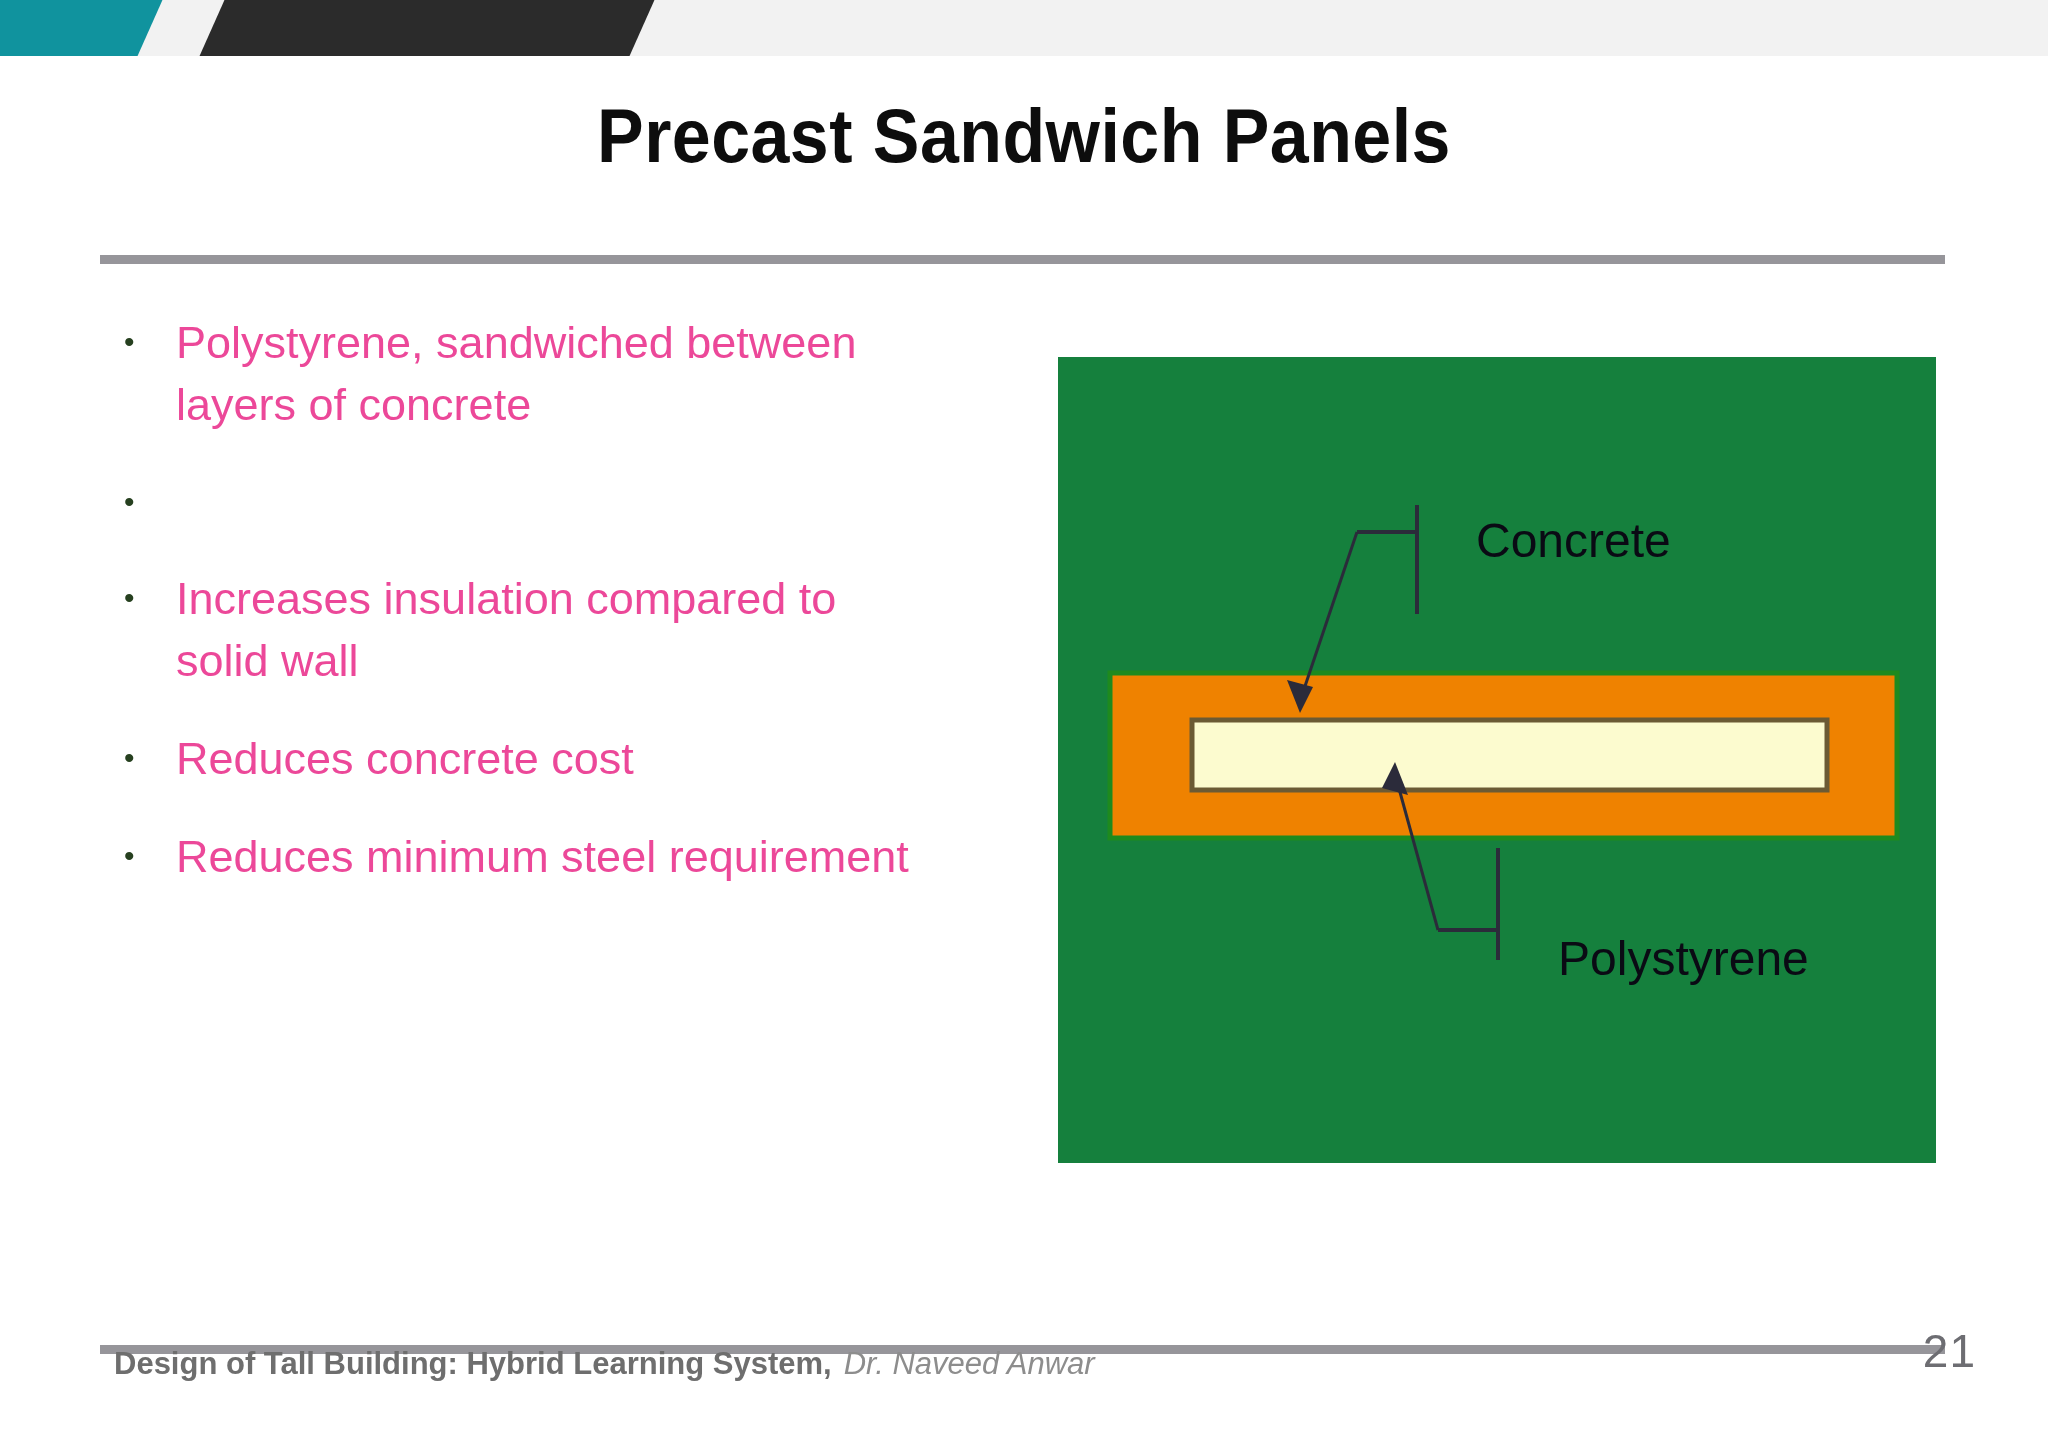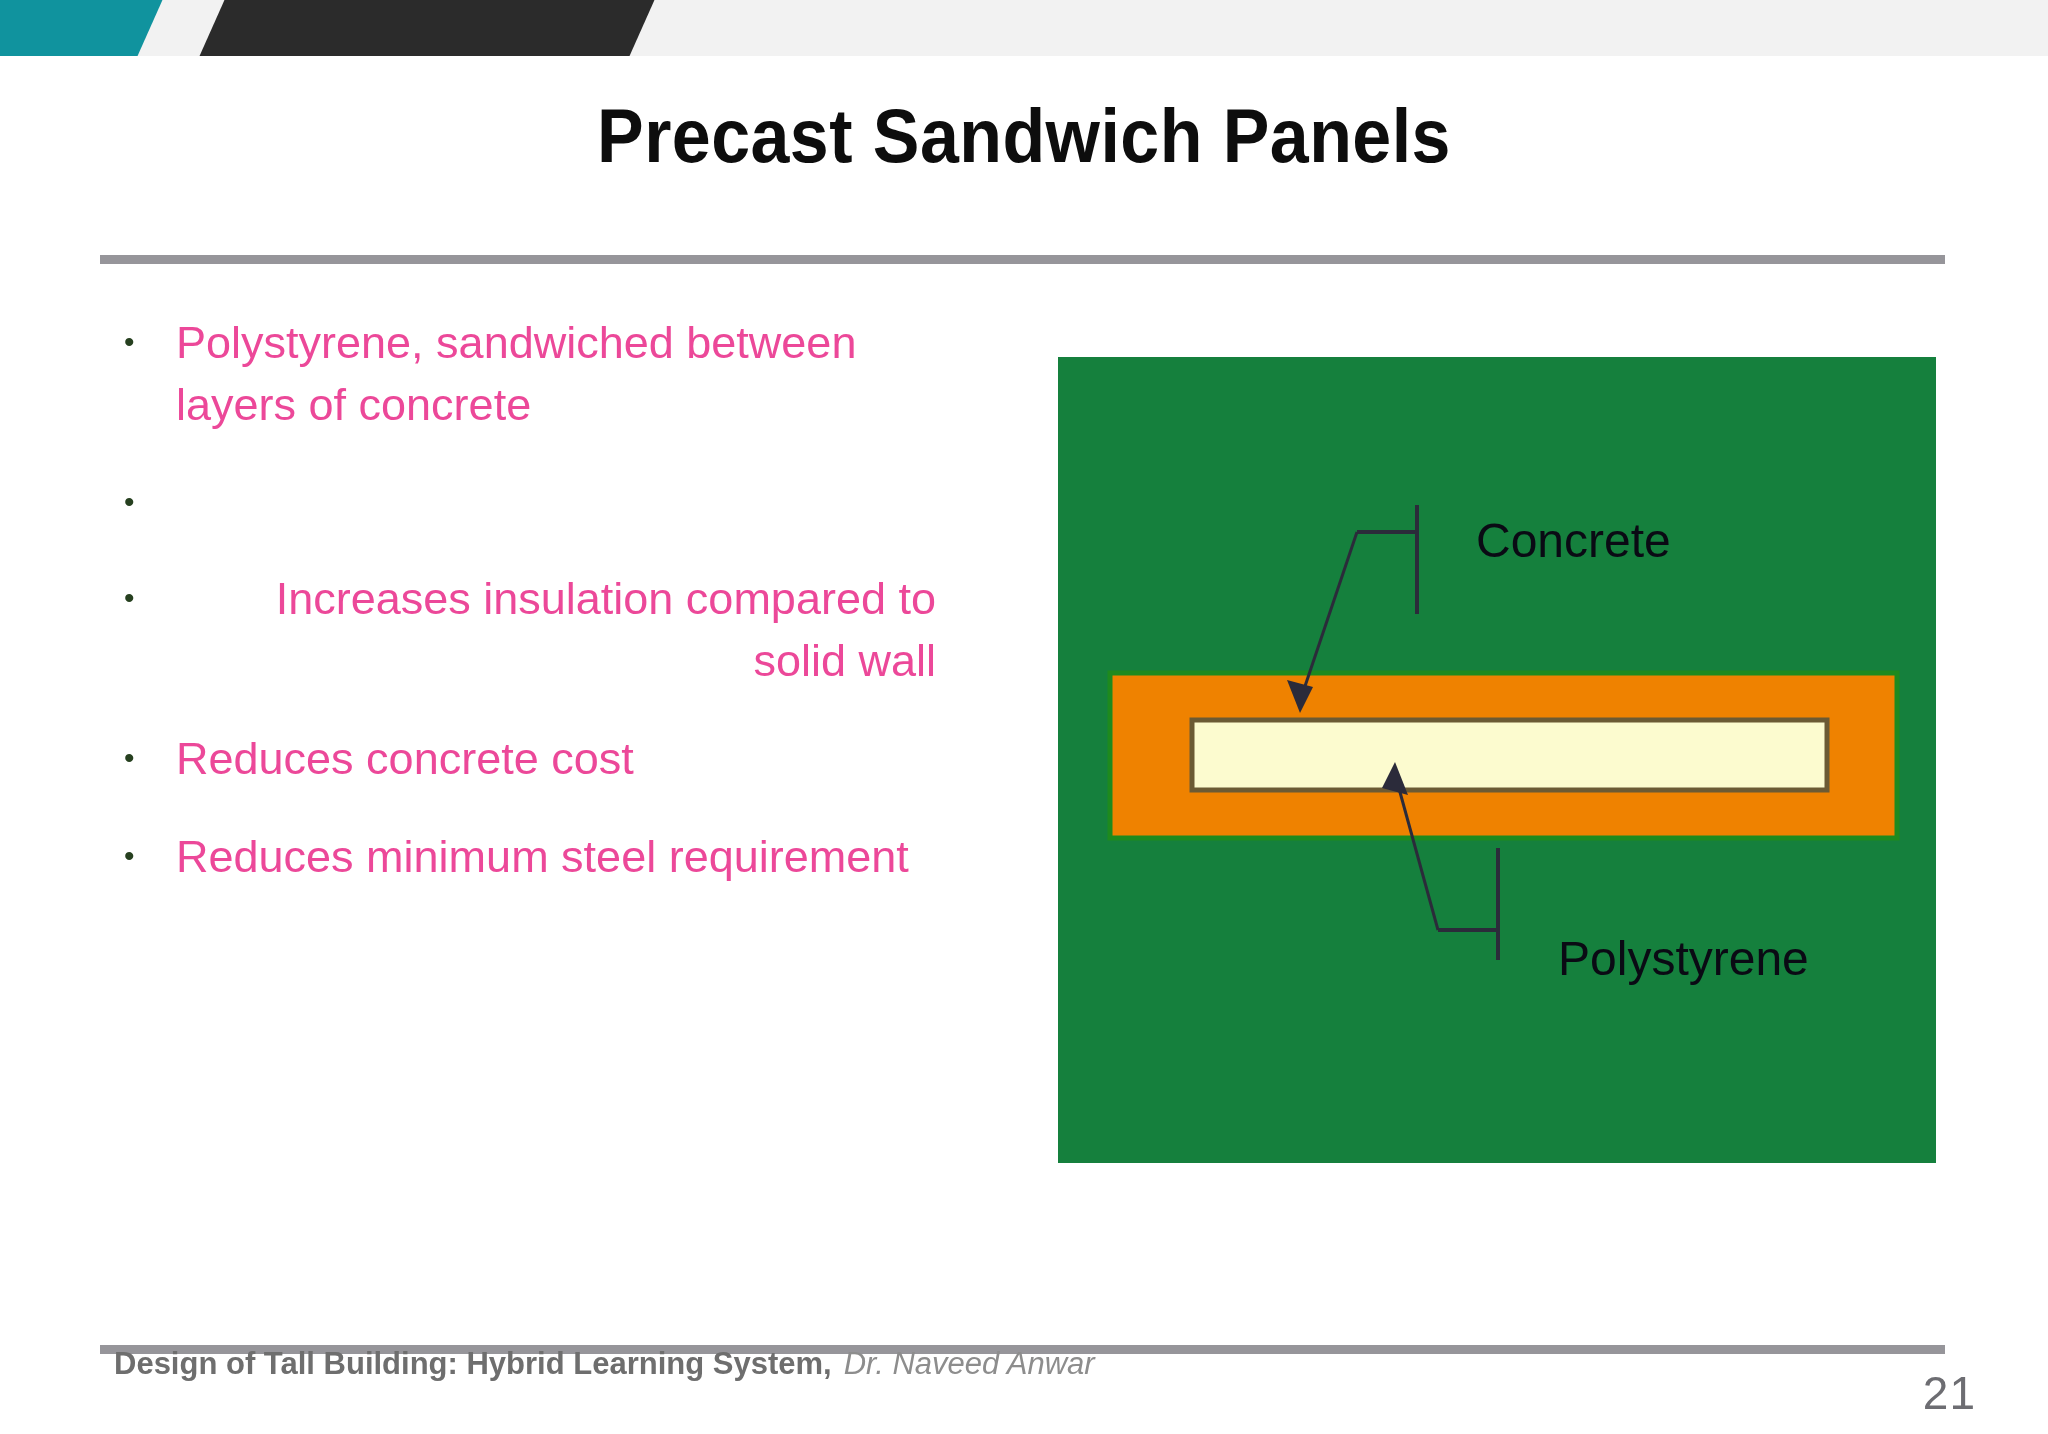--- a/index.html
+++ b/index.html
@@ -139,21 +139,21 @@
   .footer-author {
     font-family: "Liberation Sans Narrow", "Liberation Sans", sans-serif;
     font-style: italic;
     color: #8d8d8d;
     font-size: 31px;
     padding-left: 12px;
   }
   .page-number {
     position: absolute;
     right: 72px;
-    top: 1366px;
+    top: 1324px;
     font-family: "Liberation Sans", sans-serif;
     font-size: 46px;
     color: #6d6d72;
     letter-spacing: 1px;
   }
 </style>
 </head>
 <body>
 
 <div class="banner">
@@ -172,21 +172,21 @@
     <span class="bullet-dot">•</span>
     <span class="bullet-text" style="max-width:690px;">Polystyrene, sandwiched between layers of concrete</span>
   </div>
 
   <div class="bullet-row">
     <span class="bullet-dot">•</span>
   </div>
 
   <div class="bullet-row">
     <span class="bullet-dot">•</span>
-    <span class="bullet-text" style="max-width:760px;text-align:right;">Increases insulation compared to solid wall</span>
+    <span class="bullet-text" style="max-width:760px;">Increases insulation compared to solid wall</span>
   </div>
 
   <div class="bullet-row">
     <span class="bullet-dot">•</span>
     <span class="bullet-text" style="max-width:880px;">Reduces concrete cost</span>
   </div>
 
   <div class="bullet-row">
     <span class="bullet-dot">•</span>
     <span class="bullet-text" style="max-width:880px;">Reduces minimum steel requirement</span>

